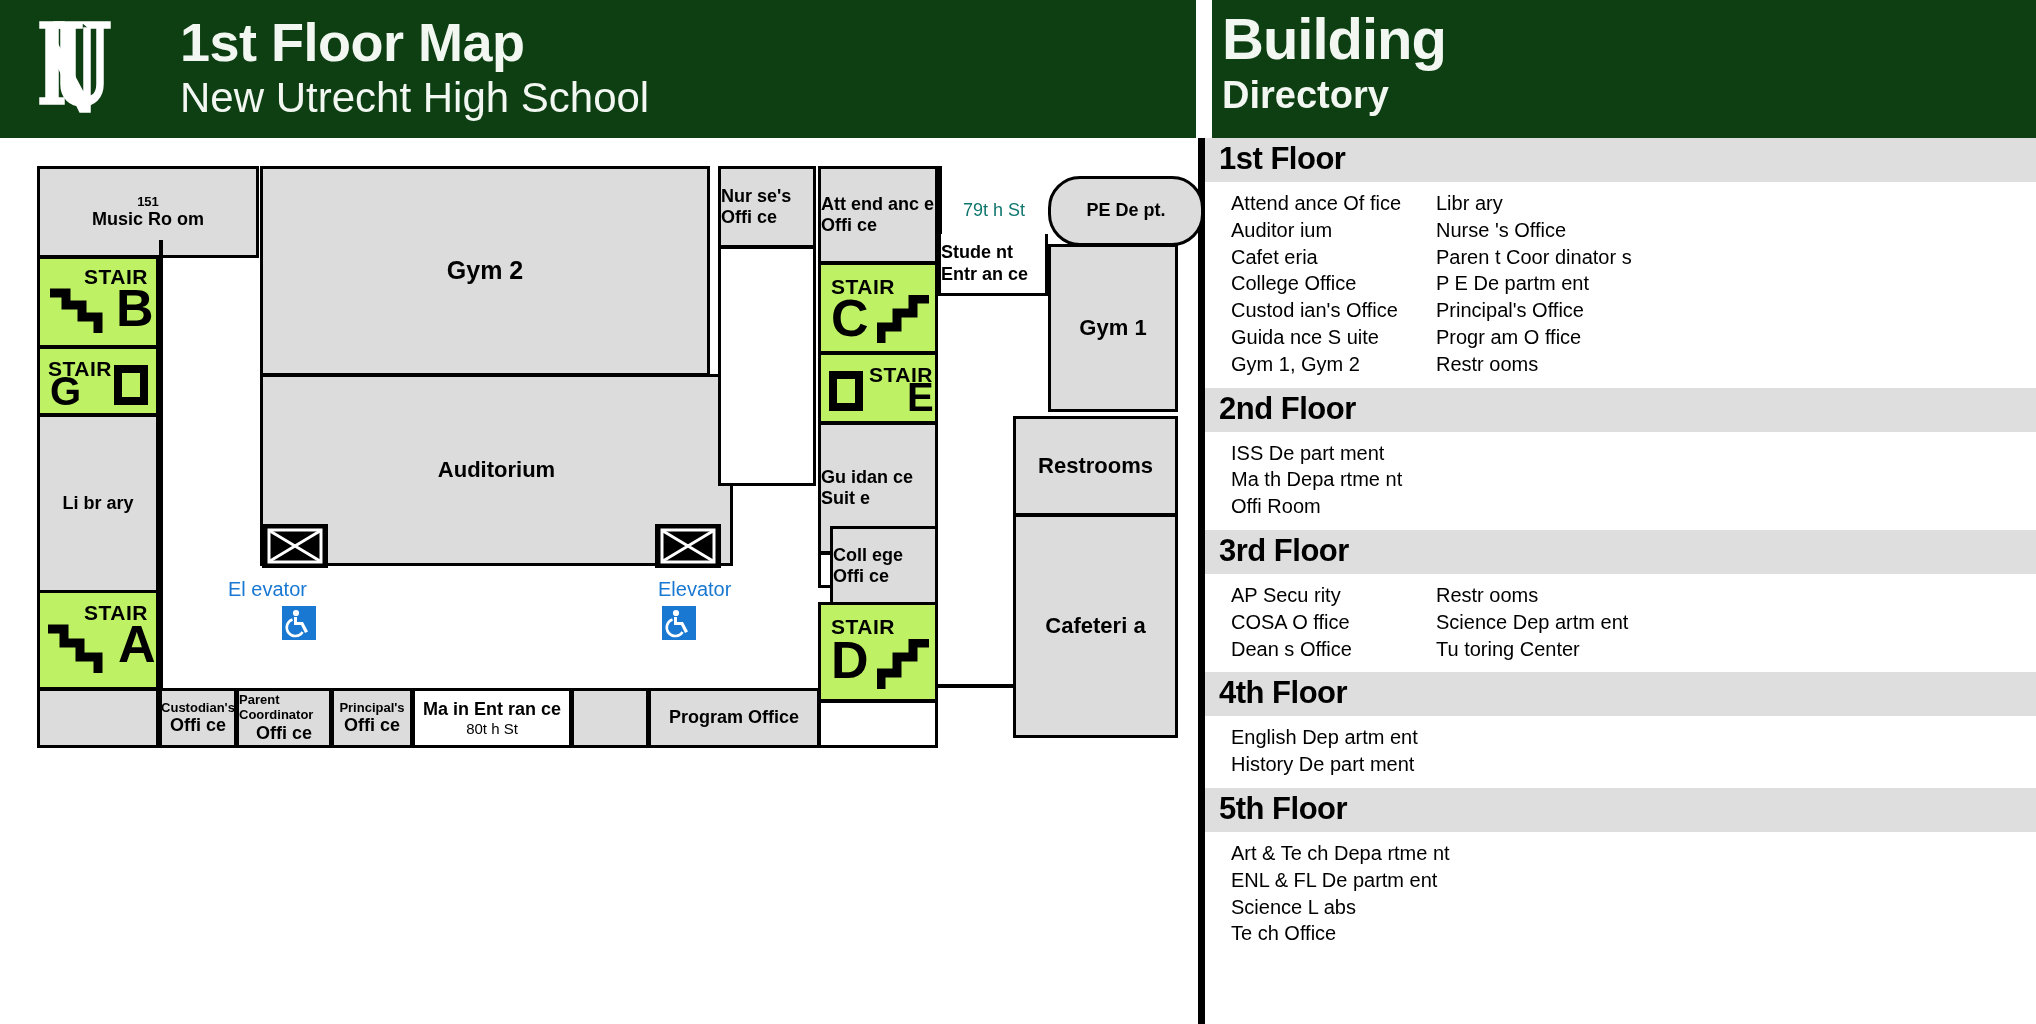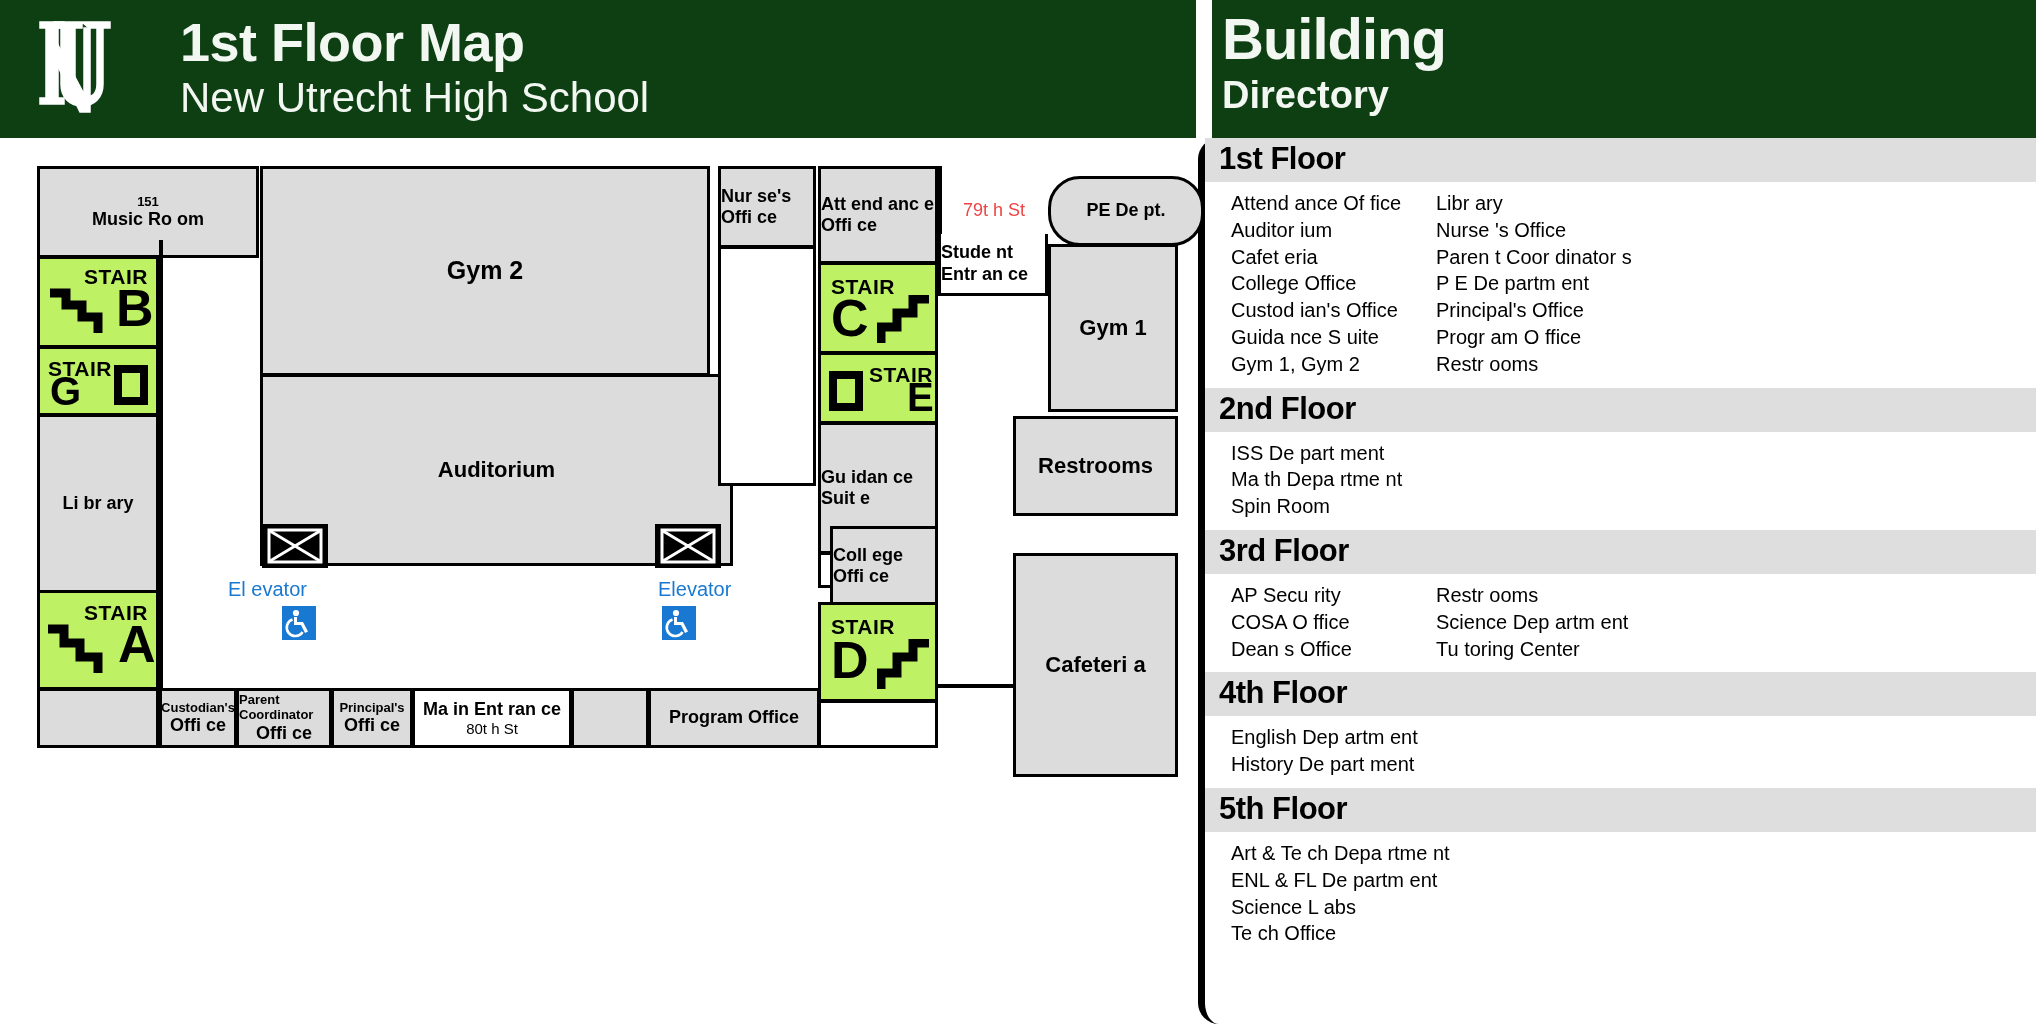--- a/index.html
+++ b/index.html
@@ -10,21 +10,21 @@
   .hdr-right{position:absolute;left:1212px;top:0;width:824px;height:138px;background:#0d3f13;}
 
   .logo{position:absolute;left:36px;top:16px;width:108px;height:108px;}
   .hdr-title{position:absolute;left:180px;top:14px;color:#f2f7f2;font-size:54px;font-weight:bold;letter-spacing:-0.5px;line-height:1.04;}
   .hdr-sub{position:absolute;left:180px;top:76px;color:#f2f7f2;font-size:42px;font-weight:normal;line-height:1.05;}
 
   .dir-title{position:absolute;left:1222px;top:10px;color:#f2f7f2;font-size:58px;font-weight:bold;line-height:1.0;letter-spacing:-1px;}
   .dir-title2{position:absolute;left:1222px;top:76px;color:#f2f7f2;font-size:38px;font-weight:bold;line-height:1.0;}
 
   
-  .dir-panel{position:absolute;left:1198px;top:138px;width:838px;height:886px;border-left:7px solid #000;box-sizing:border-box;background:#fff;border-radius:21px;}
+  .dir-panel{position:absolute;left:1198px;top:138px;width:838px;height:886px;border-left:7px solid #000;box-sizing:border-box;background:#fff;}
   .floor-head{background:#dedede;padding:3px 0 5px 14px;font-size:31px;font-weight:bold;color:#000;letter-spacing:-0.5px;}
   .floor-body{padding:8px 0 10px 26px;display:flex;}
   .fcol{font-size:20px;line-height:1.34;color:#000;}
   .fcol.c1{width:205px;}
   .fcol.c2{width:300px;}
   .fcol div{white-space:nowrap;}
 
   
   .map{position:absolute;left:0;top:138px;width:1196px;height:886px;background:#fff;}
   .rm{position:absolute;box-sizing:border-box;border:3px solid #000;background:#dcdcdc;
@@ -39,21 +39,21 @@
   .stair .lbl{position:absolute;font-weight:bold;color:#000;}
   .stair .word{font-size:21px;letter-spacing:0.5px;}
   .stair .big{font-size:52px;line-height:0.9;}
   .stair svg{position:absolute;}
 
   .elev{position:absolute;width:66px;height:44px;background:#000;box-sizing:border-box;border:0;}
   .elev svg{display:block;}
   .elev-lbl{position:absolute;color:#1878d2;font-weight:normal;font-size:20px;white-space:nowrap;}
   .ada{position:absolute;width:34px;height:34px;background:#1878d2;}
 
-  .street{position:absolute;font-size:18px;color:#ef4444;white-space:nowrap;}
+  .street{position:absolute;font-size:18px;color:#0f766e;white-space:nowrap;}
   .wline{position:absolute;background:#000;}
 </style>
 </head>
 <body>
 
 <div class="hdr-left"></div>
 <div class="hdr-right"></div>
 
 <div class="logo">
   <svg viewBox="0 0 108 108" width="108" height="108">
@@ -95,21 +95,21 @@
       </div>
     </div>
   </div>
 
   <div>
     <div class="floor-head">2nd Floor</div>
     <div class="floor-body">
       <div class="fcol c1">
         <div>ISS De part ment</div>
         <div>Ma th Depa rtme nt</div>
-        <div>Spin Room</div>
+        <div>Offi Room</div>
       </div>
     </div>
   </div>
 
   <div>
     <div class="floor-head">3rd Floor</div>
     <div class="floor-body">
       <div class="fcol c1">
         <div>AP Secu rity</div>
         <div>COSA O ffice</div>
@@ -283,21 +283,21 @@
     <span>PE De pt.</span>
   </div>
   <div class="rm" style="left:1048px;top:106px;width:130px;height:168px;font-size:22px;">
     <span>Gym 1</span>
   </div>
 
   <div class="rm" style="left:1013px;top:278px;width:165px;height:100px;font-size:22px;">
     <span>Restrooms</span>
   </div>
 
-  <div class="rm" style="left:1013px;top:376px;width:165px;height:224px;font-size:22px;margin-top:39px;">
+  <div class="rm" style="left:1013px;top:376px;width:165px;height:224px;font-size:22px;">
     <span>Cafeteri a</span>
   </div>
 
   <div class="wline" style="left:936px;top:546px;width:80px;height:4px;"></div>
 
   <div class="rm" style="left:159px;top:550px;width:78px;height:60px;flex-direction:column;">
     <span class="tiny">Custodian's</span>
     <span>Offi ce</span>
   </div>
 

